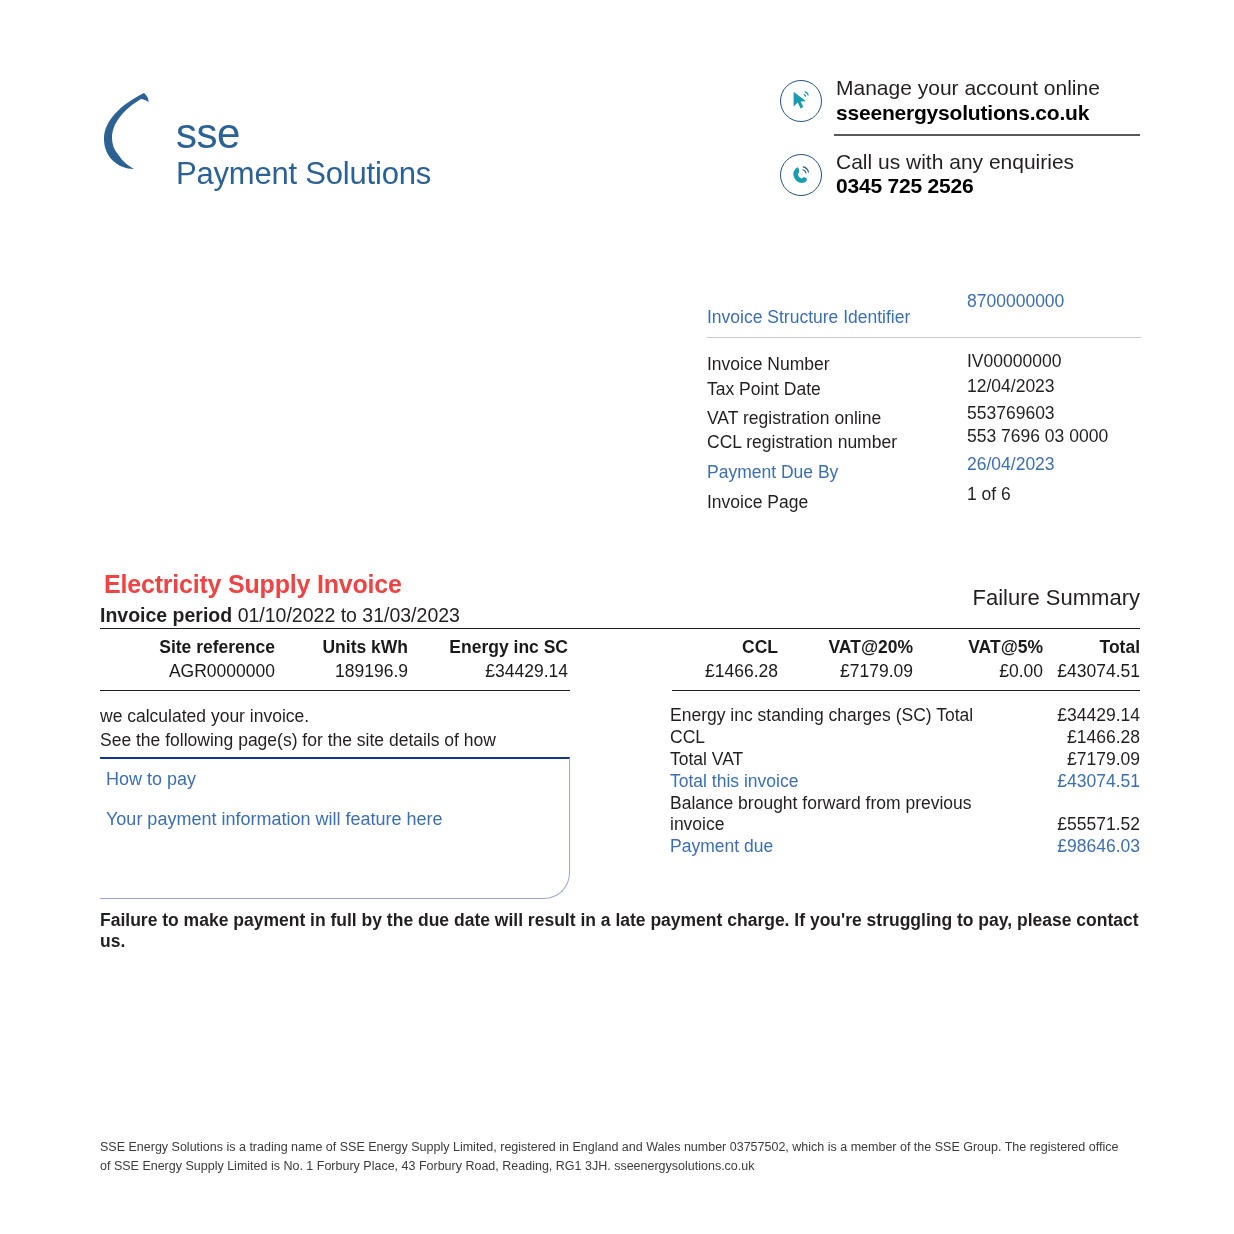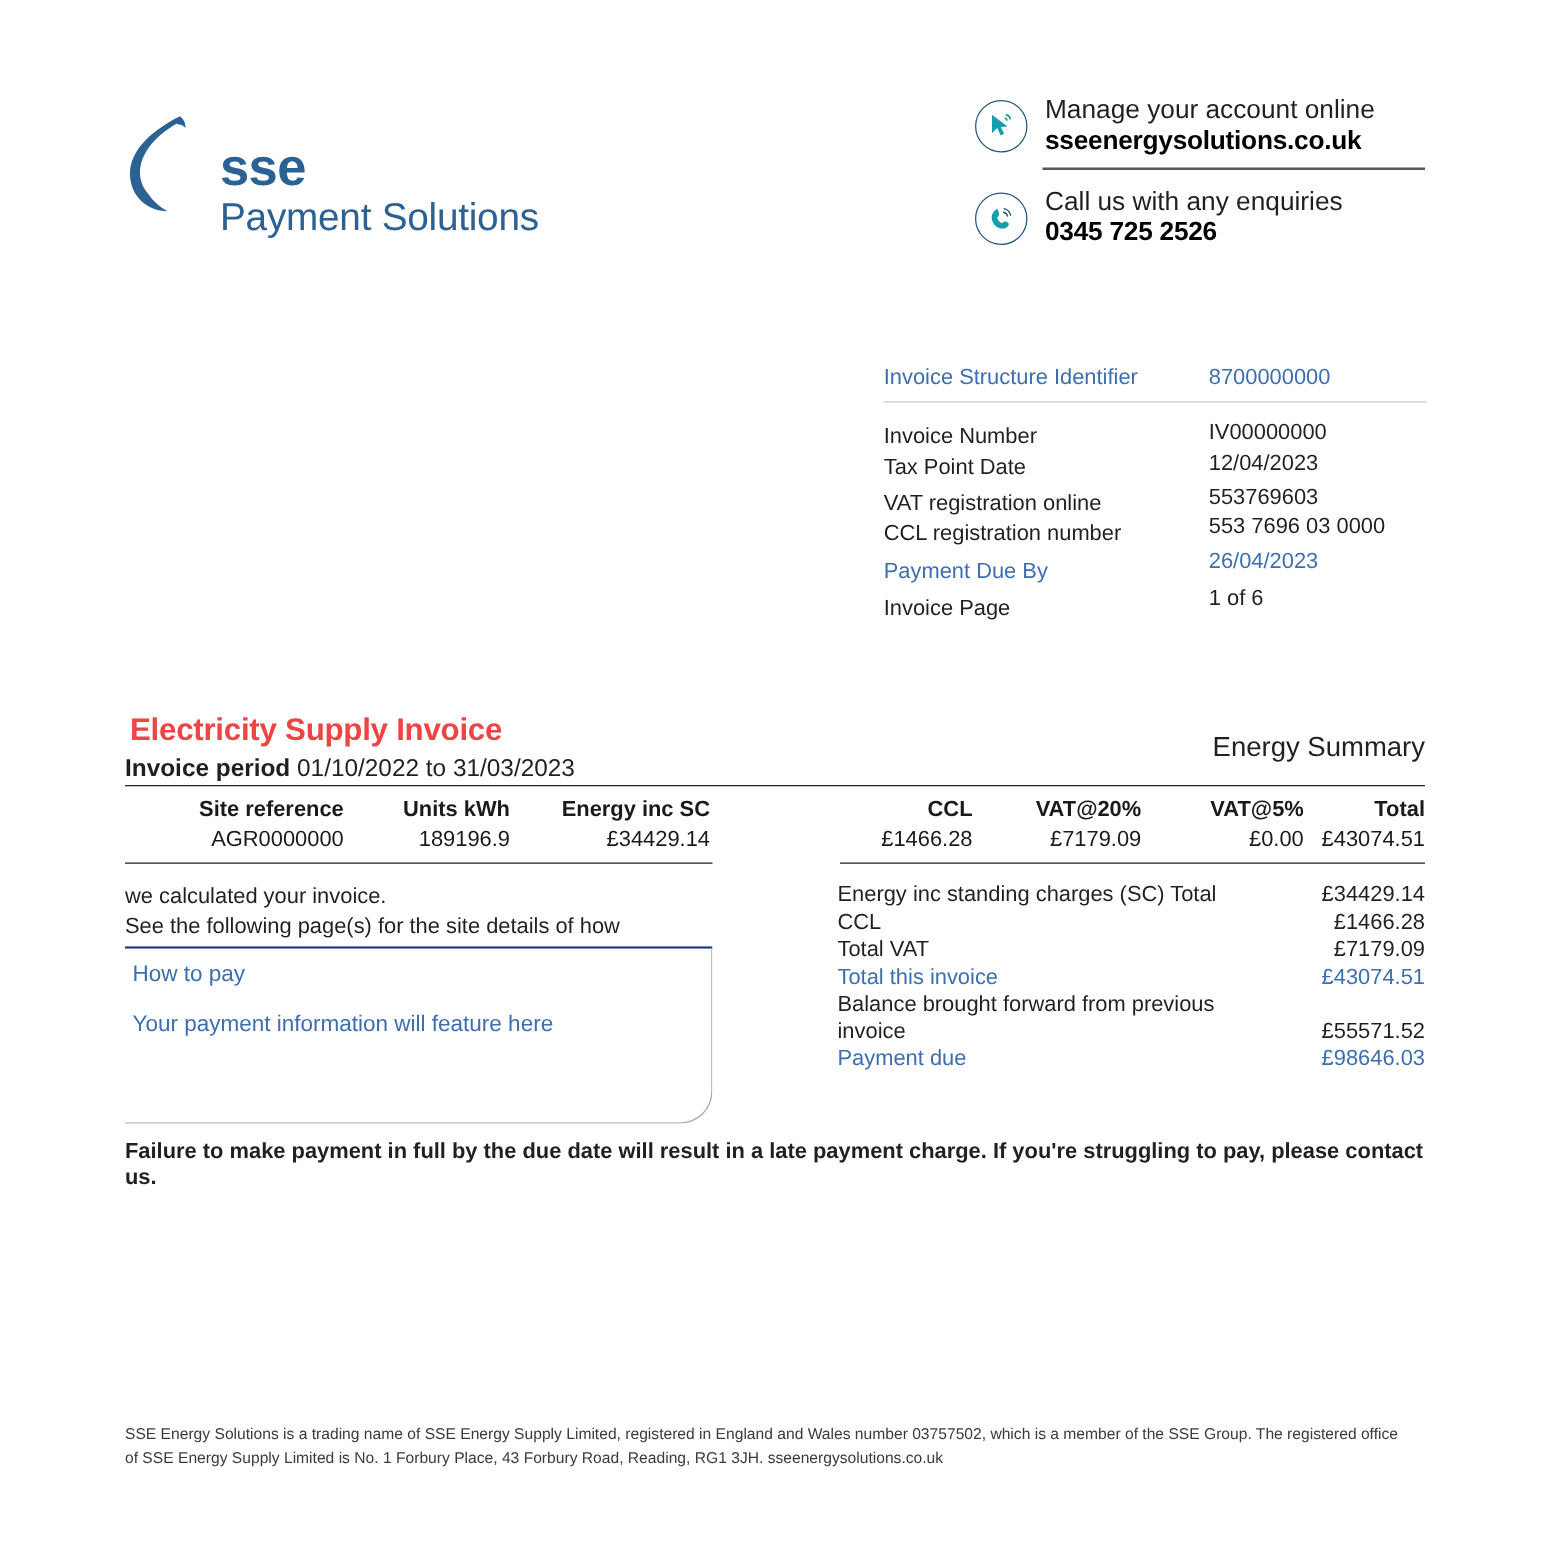--- a/index.html
+++ b/index.html
@@ -43,21 +43,21 @@
     height: 84px;
     flex: 0 0 auto;
   }
   .logo-words {
     display: block;
     line-height: 1;
   }
   .logo-sse {
     display: block;
     font-size: 42px;
-    font-weight: bold;
+    font-weight: normal;
     color: #2c6193;
     letter-spacing: -0.5px;
     line-height: 1;
     margin-top: 43px;
   }
   .logo-tag {
     display: block;
     font-size: 31px;
     color: #2c6193;
     line-height: 1.1;
@@ -124,20 +124,21 @@
     display: flex;
     padding-bottom: 9px;
   }
   .meta-hr {
     border-top: 1px solid #c8c9cb;
     width: 100%;
   }
   .meta-label {
     width: 260px;
     flex: 0 0 260px;
+    margin-top: 16px;
   }
   .meta-value {
     flex: 1;
   }
   .meta-blue { color: #3d6eb0; }
   .meta-dark { color: #231f20; }
   .meta-grid {
     position: relative;
     margin-top: 8px;
     height: 160px;
@@ -396,21 +397,21 @@
       <span class="meta-val meta-dark" style="top:138px">1 of 6</span>
     </div>
   </div>
 
   <div class="title-wrap">
     <h1 class="doc-title">Electricity Supply Invoice</h1>
     <div class="period-line">
       <span class="period-label">Invoice period</span>
       <span>01/10/2022 to 31/03/2023</span>
     </div>
-    <div class="summary-title">Energy Summary</div>
+    <div class="summary-title">Failure Summary</div>
   </div>
 
   <div class="sumtable">
     <div class="rule-top"></div>
 
     <div class="sum-row sum-head">
       <span class="cell c-site">Site reference</span>
       <span class="cell c-units">Units kWh</span>
       <span class="cell c-energy">Energy inc SC</span>
       <span class="cell c-gap"></span>

